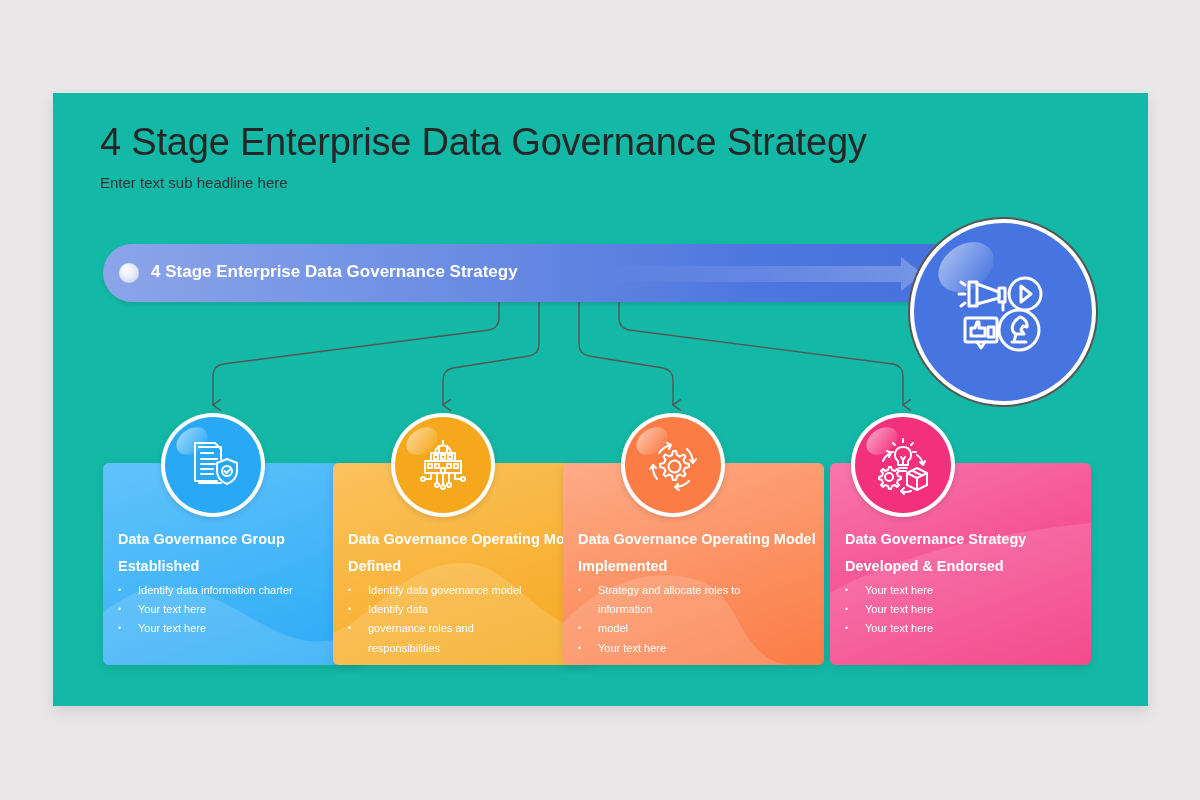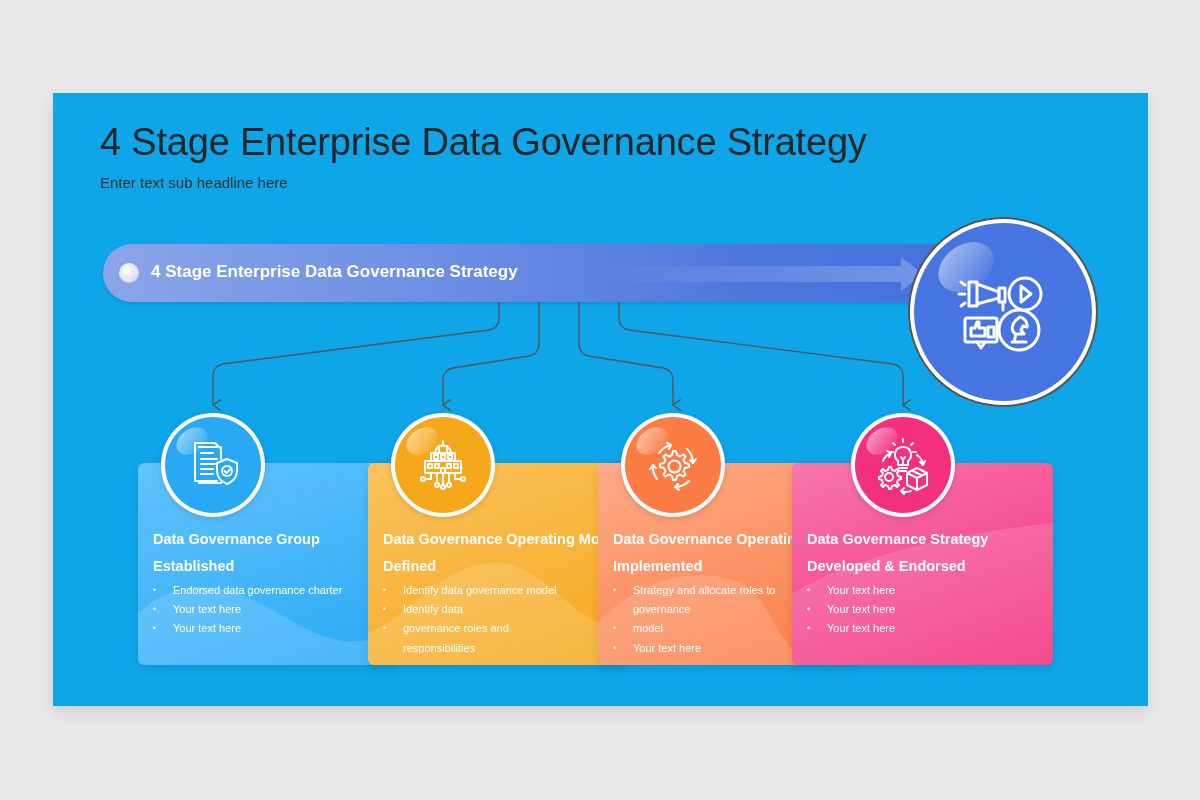--- a/index.html
+++ b/index.html
@@ -6,21 +6,21 @@
   html, body { width: 1200px; height: 800px; overflow: hidden; }
   body {
     background: #e9e7e8;
     font-family: "Liberation Sans", "DejaVu Sans", sans-serif;
     position: relative;
   }
   .slide {
     position: absolute;
     left: 53px; top: 93px;
     width: 1095px; height: 613px;
-    background: #0ea5e9;
+    background: #14b8a6;
     box-shadow: 0 6px 14px rgba(0,0,0,0.10);
   }
   .title {
     position: absolute;
     left: 47px; top: 28px;
     font-size: 38px;
     color: #262626;
     letter-spacing: -0.2px;
     white-space: nowrap;
   }
@@ -86,21 +86,20 @@
     width: 1095px; height: 613px;
     pointer-events: none;
   }
   .card {
     position: absolute;
     top: 370px;
     width: 261px; height: 202px;
     border-radius: 6px;
     overflow: hidden;
     box-shadow: 0 3px 8px rgba(0,0,0,0.10);
-    margin-left: 35px;
   }
   .card .wave {
     position: absolute; left: 0; top: 0; width: 100%; height: 100%;
   }
   .card-title {
     position: absolute;
     left: 15px; top: 63px;
     right: 8px;
     color: #fff;
     font-weight: bold;
@@ -193,21 +192,21 @@
       </svg>
     </div>
   </div>
 
   <div class="card" style="left:50px;background:linear-gradient(160deg,#62c3fb 0%,#2aaaf6 100%);">
     <svg class="wave" viewBox="0 0 221 202" preserveAspectRatio="none">
         <path d="M0,150 C60,90 110,150 150,170 C190,190 210,170 221,160 V202 H0 Z" fill="rgba(255,255,255,0.15)"></path>
       </svg>
     <div class="card-title">Data Governance Group Established</div>
     <ul class="card-list">
-      <li>Endorsed data governance charter</li>
+      <li>Identify data information charter</li>
       <li>Your text here</li>
       <li>Your text here</li>
     </ul>
   </div>
   <div class="badge" style="left:108px;">
     <div class="badge-inner" style="background:#29a9f5;">
       <div class="gloss" style="left:10px;top:12px;width:34px;height:24px;"></div>
       <svg width="56" height="56" viewBox="0 0 56 56" fill="none" stroke="#fff" stroke-width="2" stroke-linecap="round" stroke-linejoin="round">
         <path d="M14,10 H36 V22 M36,46 H14 Z"></path>
         <path d="M10,6 H30 L36,12 V20"></path>
@@ -258,40 +257,40 @@
     </div>
   </div>
 
   <div class="card" style="left:510px;background:linear-gradient(160deg,#fdab87 0%,#fb7c45 100%);">
     <svg class="wave" viewBox="0 0 221 202" preserveAspectRatio="none">
         <path d="M0,160 C30,120 80,100 120,120 C150,135 150,195 190,202 H0 Z" fill="rgba(255,255,255,0.15)"></path>
       </svg>
     <div class="card-title">Data Governance Operating Model Implemented</div>
     <ul class="card-list">
       <li>Strategy and allocate roles to</li>
-      <li class="cont">governance</li>
+      <li class="cont">information</li>
       <li>model</li>
       <li>Your text here</li>
     </ul>
   </div>
   <div class="badge" style="left:568px;">
     <div class="badge-inner" style="background:#fb7c45;">
       <div class="gloss" style="left:10px;top:12px;width:34px;height:24px;"></div>
       <svg width="56" height="56" viewBox="0 0 56 56" fill="none" stroke="#fff" stroke-width="2" stroke-linecap="round" stroke-linejoin="round">
         <path d="M28,14 l3,0 l1,4 l3,1.5 l3.5,-2 l2,2 l-2,3.5 l1.5,3 l4,1 v3 l-4,1 l-1.5,3 l2,3.5 l-2,2 l-3.5,-2 l-3,1.5 l-1,4 h-3 l-1,-4 l-3,-1.5 l-3.5,2 l-2,-2 l2,-3.5 l-1.5,-3 l-4,-1 v-3 l4,-1 l1.5,-3 l-2,-3.5 l2,-2 l3.5,2 l3,-1.5 l1,-4 z"></path>
         <circle cx="29.5" cy="29.5" r="6"></circle>
         <path d="M14,16 a20,20 0 0 1 12,-8 M22,6 l4,2 l-2,4"></path>
         <path d="M42,12 a20,20 0 0 1 6,14 M51,22 l-3,4 l-3,-3"></path>
         <path d="M44,44 a20,20 0 0 1 -14,6 M34,53 l-4,-3 l3,-3"></path>
         <path d="M12,42 a20,20 0 0 1 -4,-14 M5,32 l3,-4 l3,3"></path>
       </svg>
     </div>
   </div>
 
-  <div class="card" style="left:704px;background:linear-gradient(160deg,#f876ab 0%,#f2307c 100%);">
+  <div class="card" style="left:777px;background:linear-gradient(160deg,#f876ab 0%,#f2307c 100%);">
     <svg class="wave" viewBox="0 0 221 202" preserveAspectRatio="none">
         <path d="M0,130 C60,90 140,70 221,60 V202 H0 Z" fill="rgba(255,255,255,0.13)"></path>
       </svg>
     <div class="card-title">Data Governance Strategy Developed &amp; Endorsed</div>
     <ul class="card-list">
       <li>Your text here</li>
       <li>Your text here</li>
       <li>Your text here</li>
     </ul>
   </div>

